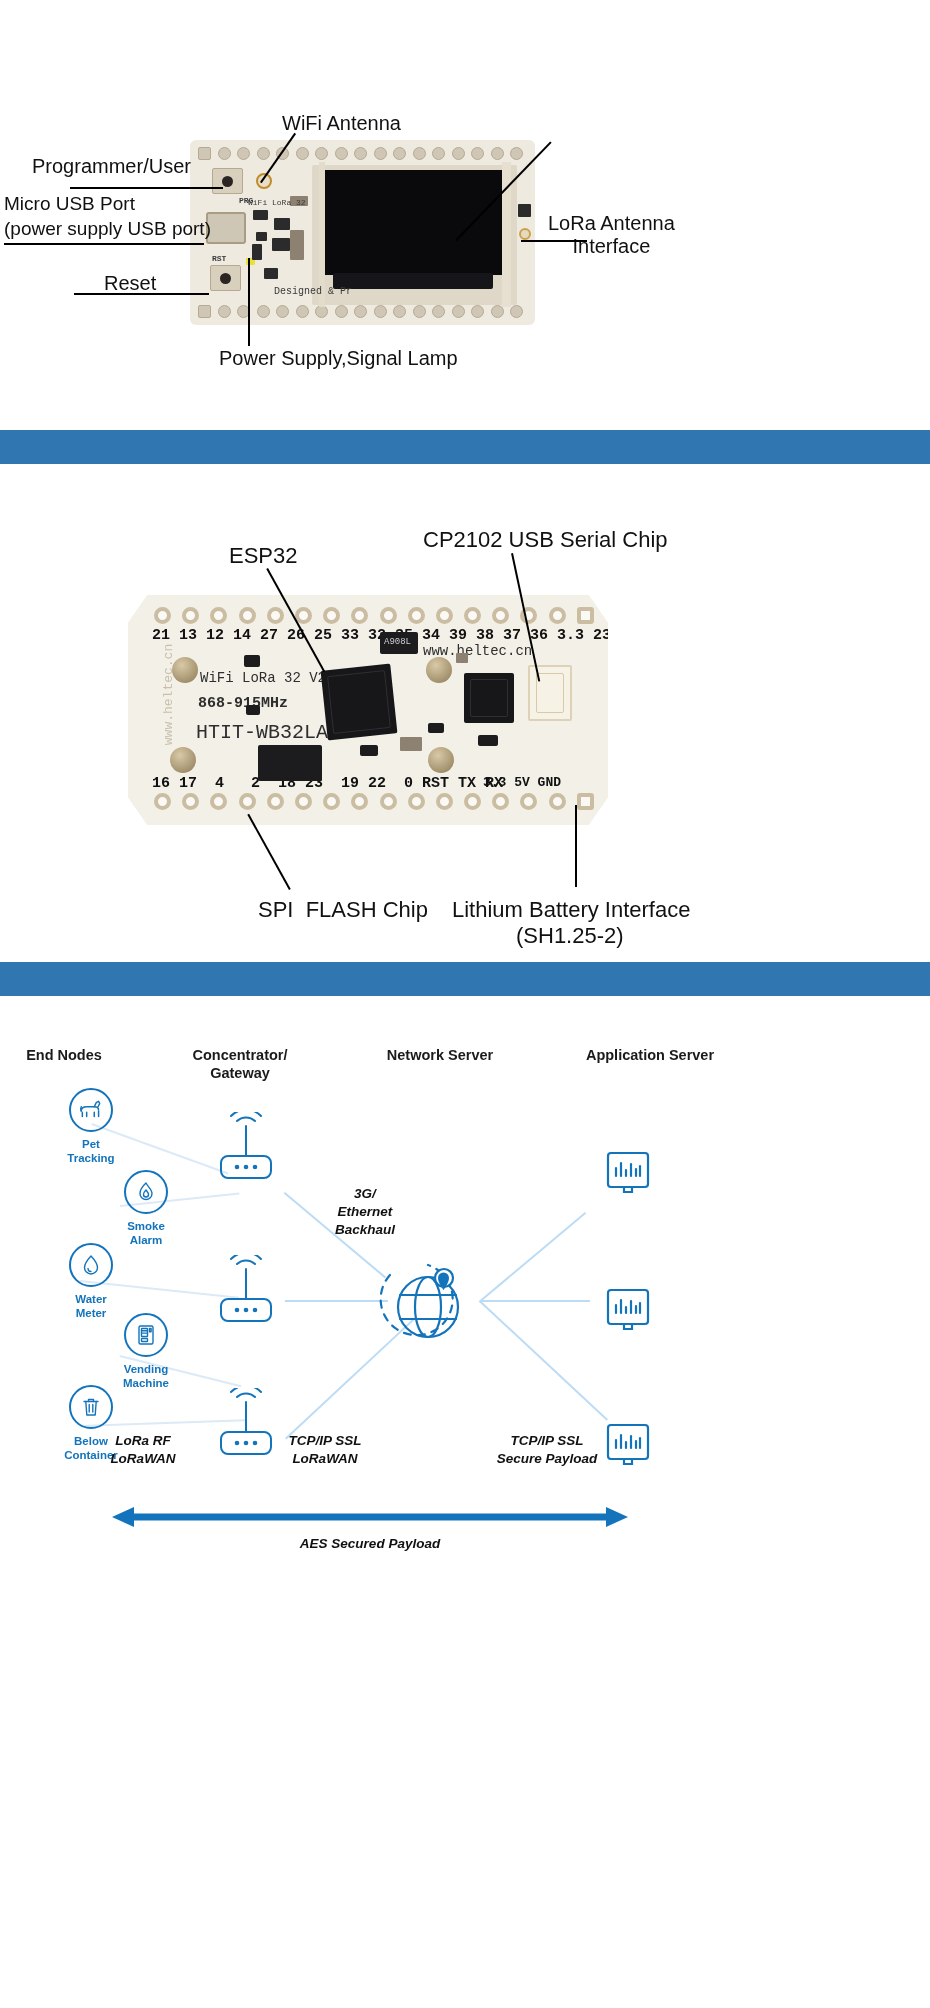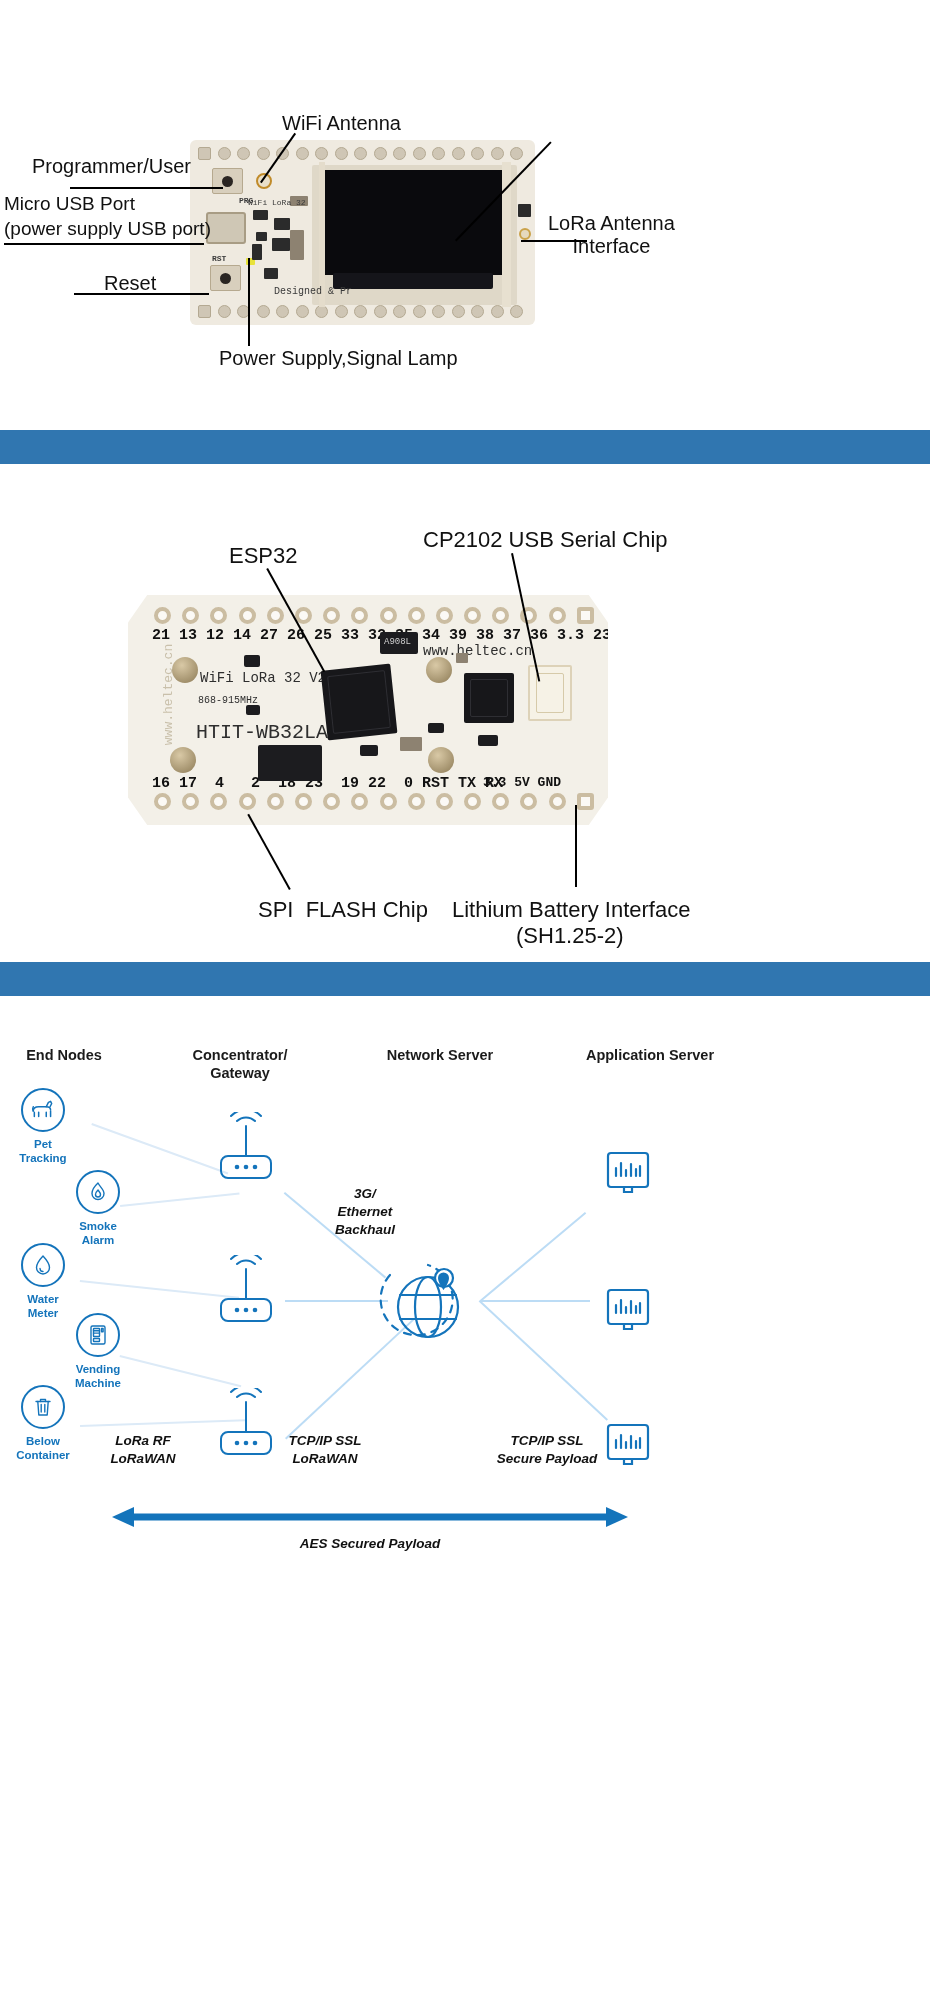--- a/index.html
+++ b/index.html
@@ -106,21 +106,21 @@
     position:absolute; background:#f6f2e6; border:2px solid #ddd2b8; border-radius:2px;
   }
   .screw2 { position:absolute; width:26px;height:26px;border-radius:50%;
     background:radial-gradient(circle at 38% 32%, #d6c6a4, #86apr); background:radial-gradient(circle at 38% 32%, #d9c9a6, #8c7a55); }
 
   
   .col-head {
     position:absolute; font-size:14.5px; font-weight:bold; color:#1b1b1b;
     text-align:center; line-height:1.25; white-space:pre;
   }
-  .node { position:absolute; width:86px; text-align:center; }
+  .node { position:absolute; width:86px; text-align:center;margin-left:48px; }
   .node .circ {
     width:44px;height:44px;border-radius:50%;
     border:2.2px solid #1474bb; margin:0 auto;
     display:flex;align-items:center;justify-content:center;
   }
   .node .nlabel {
     margin-top:5px; font-size:11.5px; color:#1474bb; line-height:1.22; font-weight:bold;
   }
   .gw { position:absolute; }
   .appsrv { position:absolute; }
@@ -282,21 +282,21 @@
       </div>
 
       <div class="pinnum" style="left:24px; top:32px;">21 13 12 14 27 26 25 33 32 35 34 39 38 37 36 3.3 23.3 3GND</div>
       <div class="pinnum" style="left:24px; top:180px;">16 17  4   2  18 23  19 22  0 RST TX RX</div>
       <div class="pinnum" style="left:355px; top:180px; font-size:13px;">3.3 5V GND</div>
 
       <div class="silk2" style="left:295px; top:48px; font-size:14px;">www.heltec.cn</div>
       <div class="silk2" style="left:-10px; top:92px; font-size:13px; transform:rotate(-90deg); color:#c9c0ab;">www.heltec.cn</div>
 
       <div class="silk2" style="left:72px; top:75px; font-size:14px;">WiFi LoRa 32 V2</div>
-      <div class="silk2" style="left:70px; top:100px; font-size:10px;">868-915MHz</div>
+      <div class="silk2" style="left:70px; top:100px; font-size:15px;font-weight:bold;">868-915MHz</div>
       <div class="silk2" style="left:68px; top:126px; font-size:20px;">HTIT-WB32LA</div>
 
       <div class="screw2" style="left:44px; top:62px;"></div>
       <div class="screw2" style="left:298px; top:62px;"></div>
       <div class="screw2" style="left:42px; top:152px;"></div>
       <div class="screw2" style="left:300px; top:152px;"></div>
 
       <div class="bigchip" style="left:196px; top:72px; width:70px; height:70px;"></div>
 
       <div class="bigchip" style="left:336px; top:78px; width:50px; height:50px; transform:rotate(0deg);"></div>

